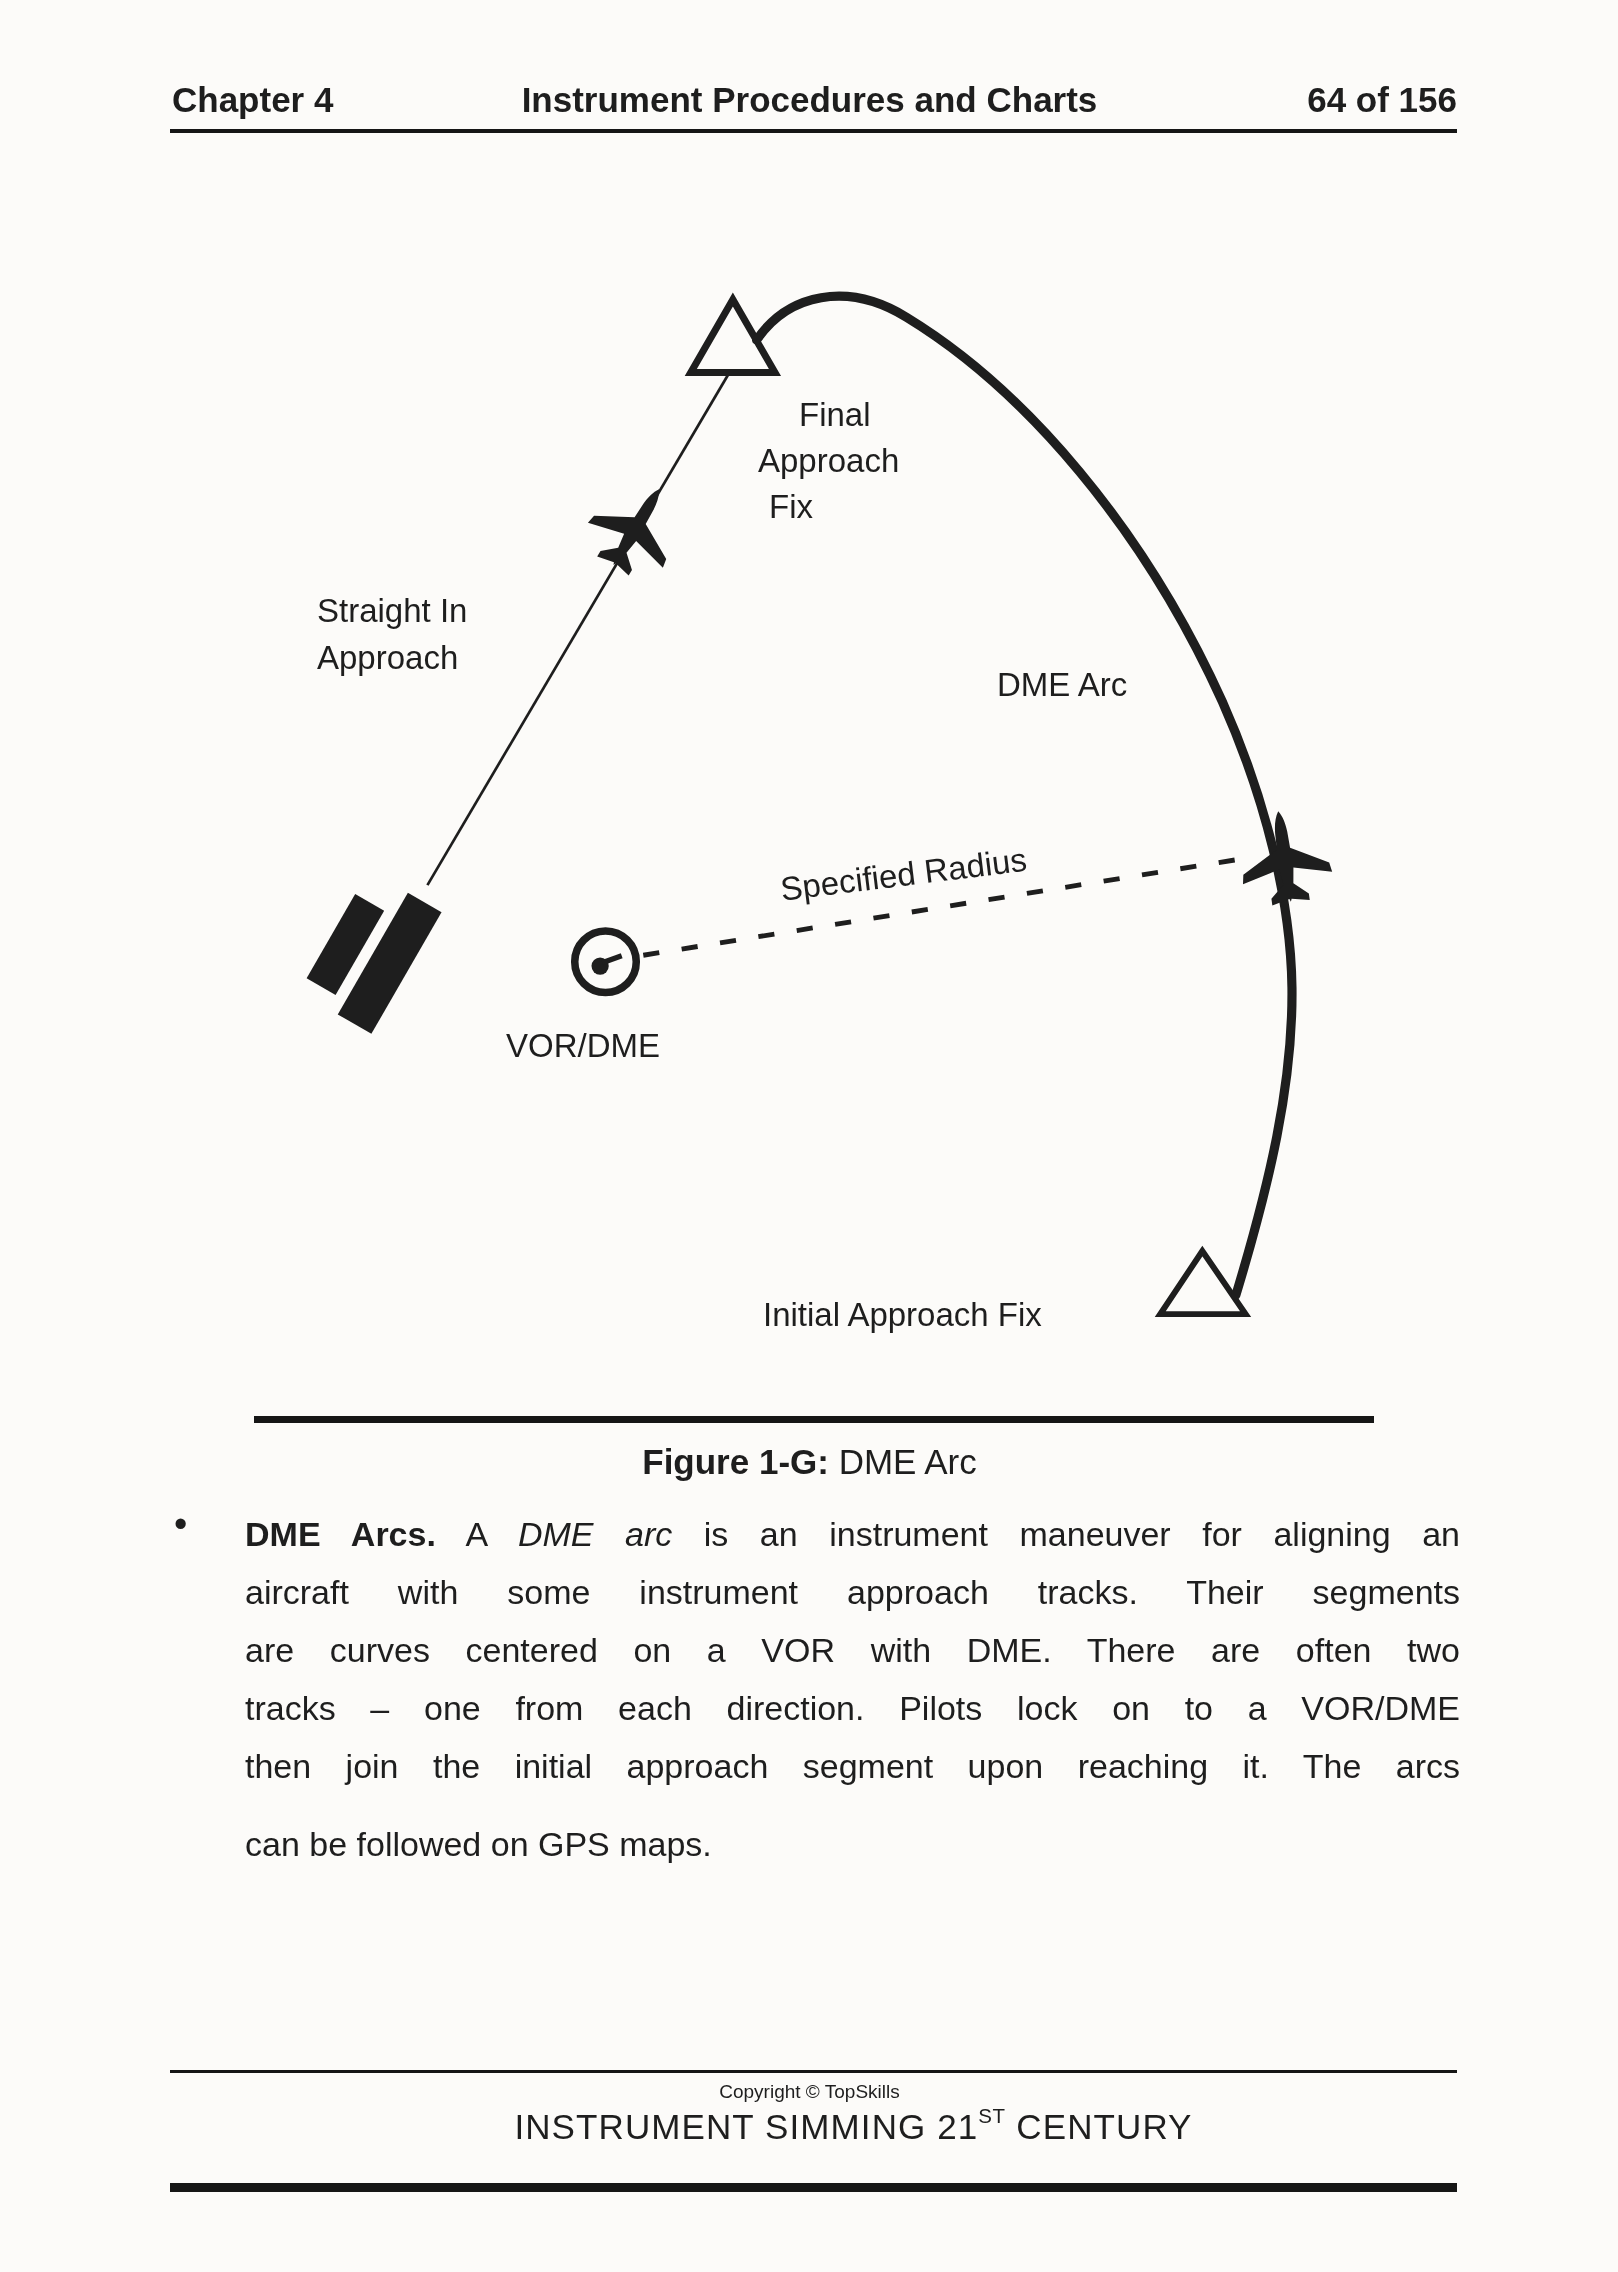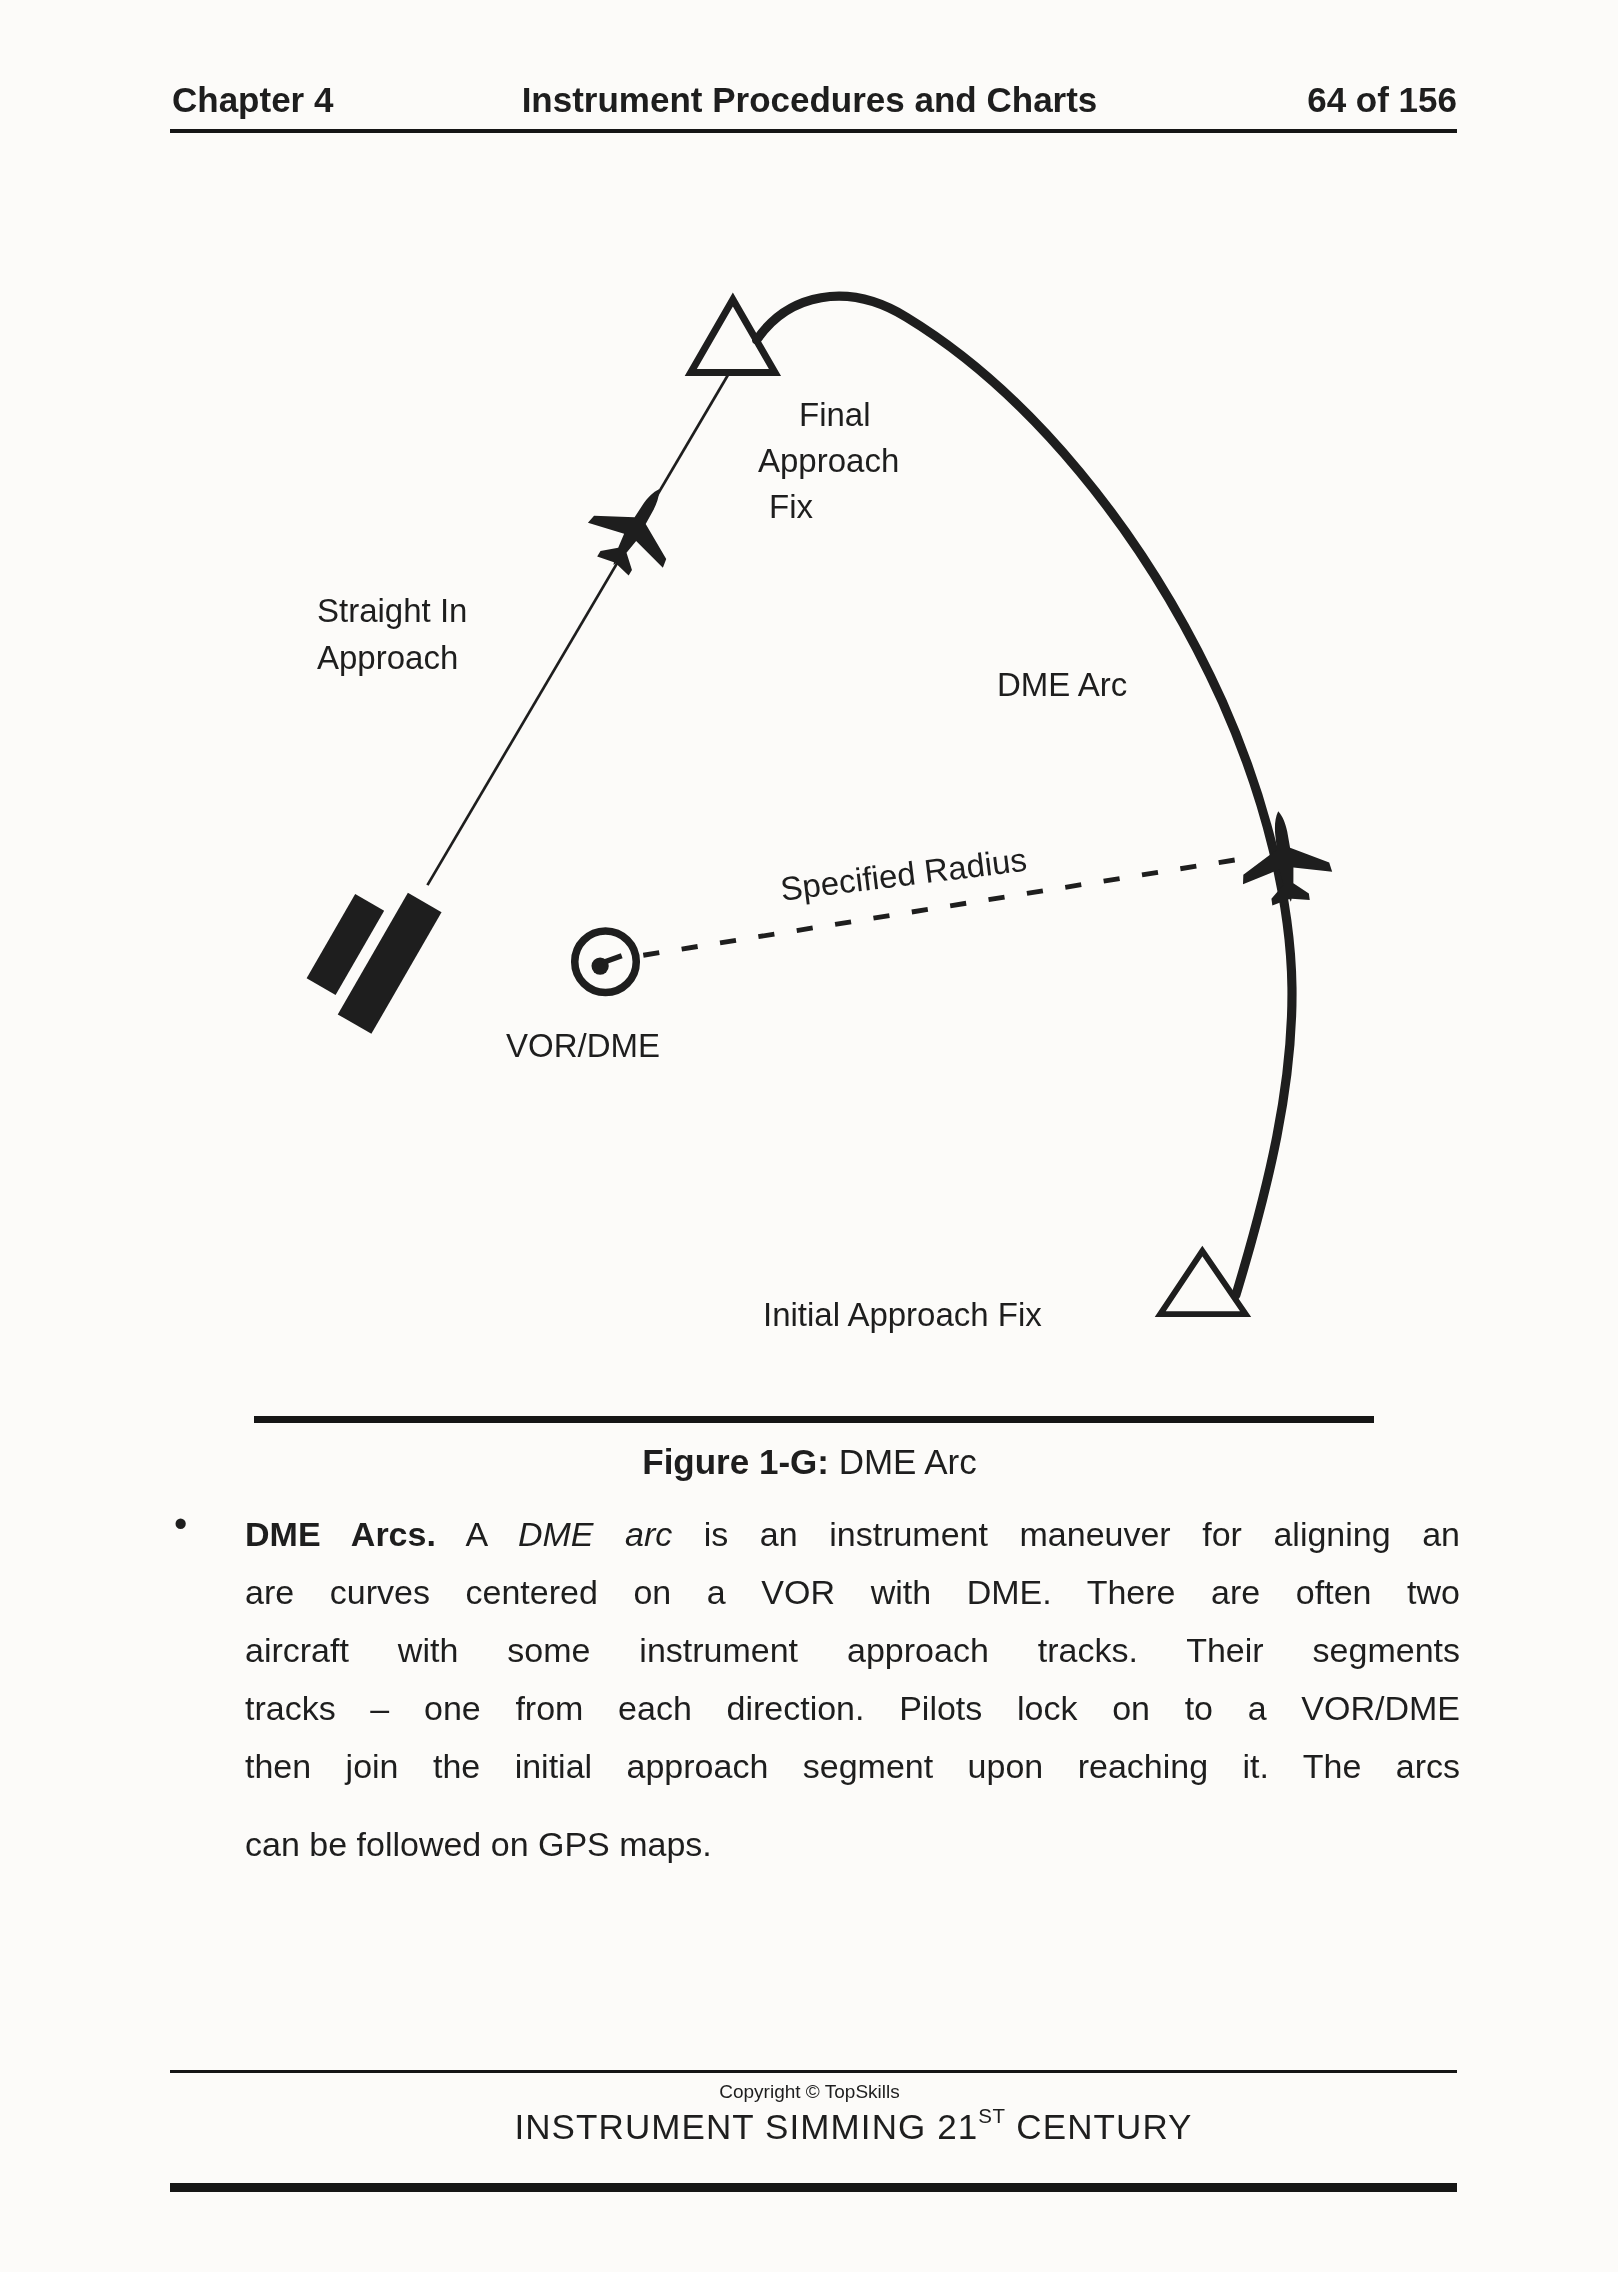--- a/index.html
+++ b/index.html
@@ -95,22 +95,22 @@
   <div class="dlabel" style="left:763px;top:1293px;">Initial Approach Fix</div>
 
   <div class="hline" style="left:254px;top:1416px;width:1120px;height:7px;"></div>
   <div class="caption">
     <span class="b">Figure 1-G:</span><span> DME Arc</span>
   </div>
 
   <div class="bullet">•</div>
   <div class="para">
       <div class="para-line"><span class="b">DME Arcs.</span><span> A </span><span class="i">DME arc</span><span> is an instrument maneuver for aligning an</span></div>
+      <div class="para-line"><span>aircraft with some instrument approach tracks. Their segments</span></div>
       <div class="para-line"><span>are curves centered on a VOR with DME. There are often two</span></div>
-      <div class="para-line"><span>aircraft with some instrument approach tracks. Their segments</span></div>
       <div class="para-line"><span>tracks – one from each direction. Pilots lock on to a VOR/DME</span></div>
       <div class="para-line"><span>then join the initial approach segment upon reaching it. The arcs</span></div>
       <div class="para-line last"><span>can be followed on GPS maps.</span></div>
     </div>
 
   <div class="hline" style="left:170px;top:2070px;width:1287px;height:2.7px;"></div>
   <div class="foot-copy">Copyright © TopSkills</div>
   <div class="foot-title">
     <span>INSTRUMENT SIMMING 21</span><sup>ST</sup><span> CENTURY</span>
   </div>

